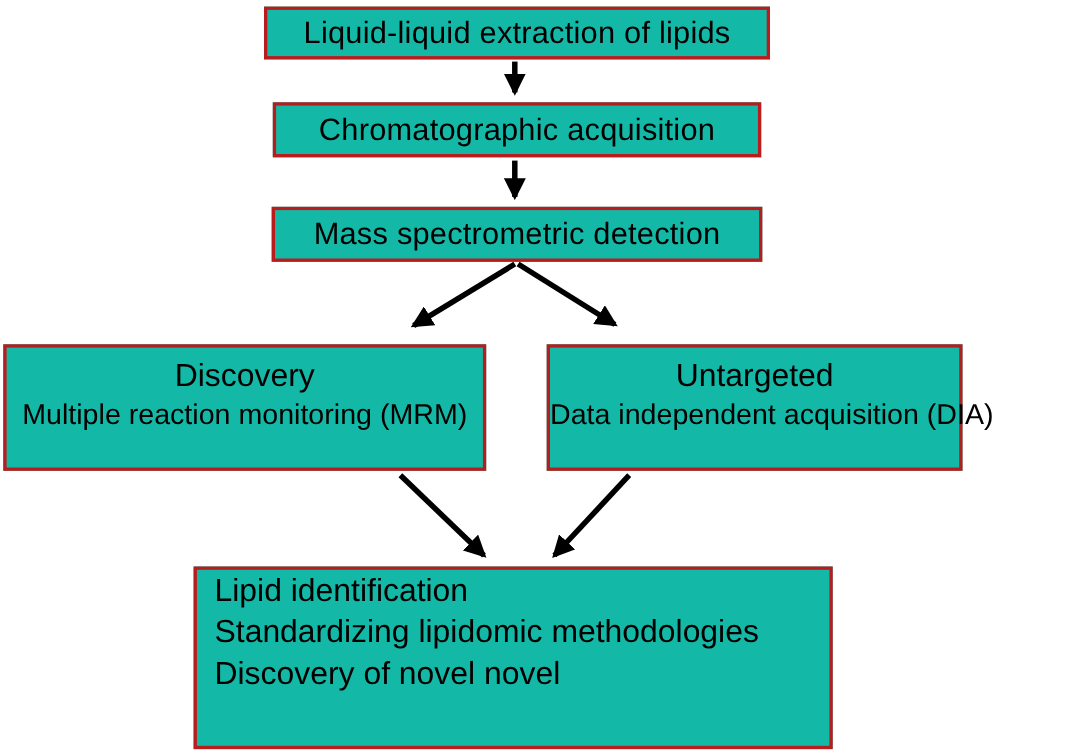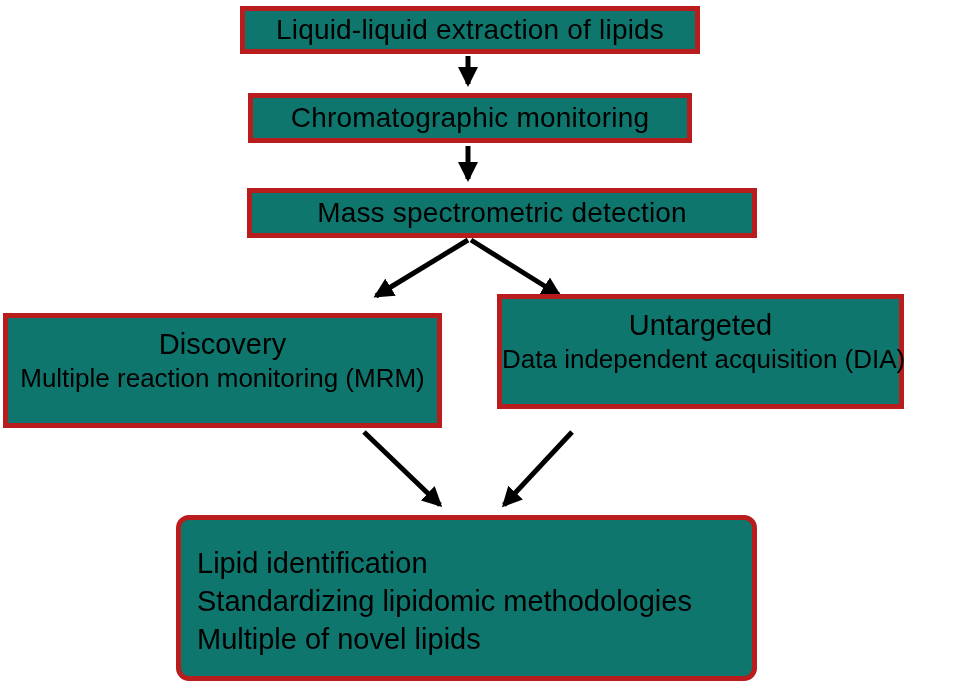--- a/index.html
+++ b/index.html
@@ -12,22 +12,22 @@
     width: 980px;
     height: 687px;
     background: #ffffff;
     font-family: "Liberation Sans", "DejaVu Sans", sans-serif;
     color: #000000;
     overflow: hidden;
   }
   .box {
     position: absolute;
     box-sizing: border-box;
-    border: 5px solid #b91c1c;
-    background: #0f766e;
+    border: 3px solid #b91c1c;
+    background: #14b8a6;
   }
   .box.center-text {
     display: flex;
     align-items: center;
     justify-content: center;
     white-space: nowrap;
   }
   .step-label {
     font-size: 28px;
     letter-spacing: 0.2px;
@@ -39,22 +39,21 @@
   .branch-title {
     font-size: 29px;
     line-height: 36px;
   }
   .branch-line {
     font-size: 26px;
     line-height: 32px;
     white-space: nowrap;
   }
   .outcomes-box {
-    padding: 24px 0 0 16px;
-    border-radius: 13px;
+    padding: 0 0 0 16px;
   }
   .outcome-line {
     font-size: 29px;
     line-height: 38px;
     white-space: nowrap;
   }
   .arrow-layer {
     position: absolute;
     left: 0;
     top: 0;
@@ -80,36 +79,36 @@
     <line x1="471" y1="240" x2="559" y2="295" stroke="#000000" stroke-width="5" marker-end="url(#ah)"></line>
     <line x1="364" y1="432" x2="440" y2="505" stroke="#000000" stroke-width="5" marker-end="url(#ah)"></line>
     <line x1="572" y1="432" x2="504" y2="505" stroke="#000000" stroke-width="5" marker-end="url(#ah)"></line>
   </svg>
 
   <div class="box center-text" style="left:240px; top:6px; width:460px; height:48px;">
     <span class="step-label">Liquid-liquid extraction of lipids</span>
   </div>
 
   <div class="box center-text" style="left:248px; top:93px; width:444px; height:50px;">
-    <span class="step-label">Chromatographic monitoring</span>
+    <span class="step-label">Chromatographic acquisition</span>
   </div>
 
-  <div class="box center-text" style="left:247px; top:188px; width:510px; height:50px;">
+  <div class="box center-text" style="left:247px; top:188px; width:446px; height:50px;">
     <span class="step-label">Mass spectrometric detection</span>
   </div>
 
   <div class="box branch-box" style="left:3px; top:313px; width:439px; height:115px;">
     <div class="branch-title">Discovery</div>
     <div class="branch-line">Multiple reaction monitoring (MRM)</div>
   </div>
 
-  <div class="box branch-box" style="left:497px; top:294px; width:407px; height:115px;">
+  <div class="box branch-box" style="left:497px; top:313px; width:378px; height:115px;">
     <div class="branch-title">Untargeted</div>
     <div class="branch-line">Data independent acquisition (DIA)</div>
   </div>
 
   <div class="box outcomes-box" style="left:176px; top:515px; width:581px; height:166px;">
     <div class="outcome-line">Lipid identification</div>
     <div class="outcome-line">Standardizing lipidomic methodologies</div>
-    <div class="outcome-line">Multiple of novel lipids</div>
+    <div class="outcome-line">Discovery of novel novel</div>
   </div>
 
 </div>
 
 </body></html>

